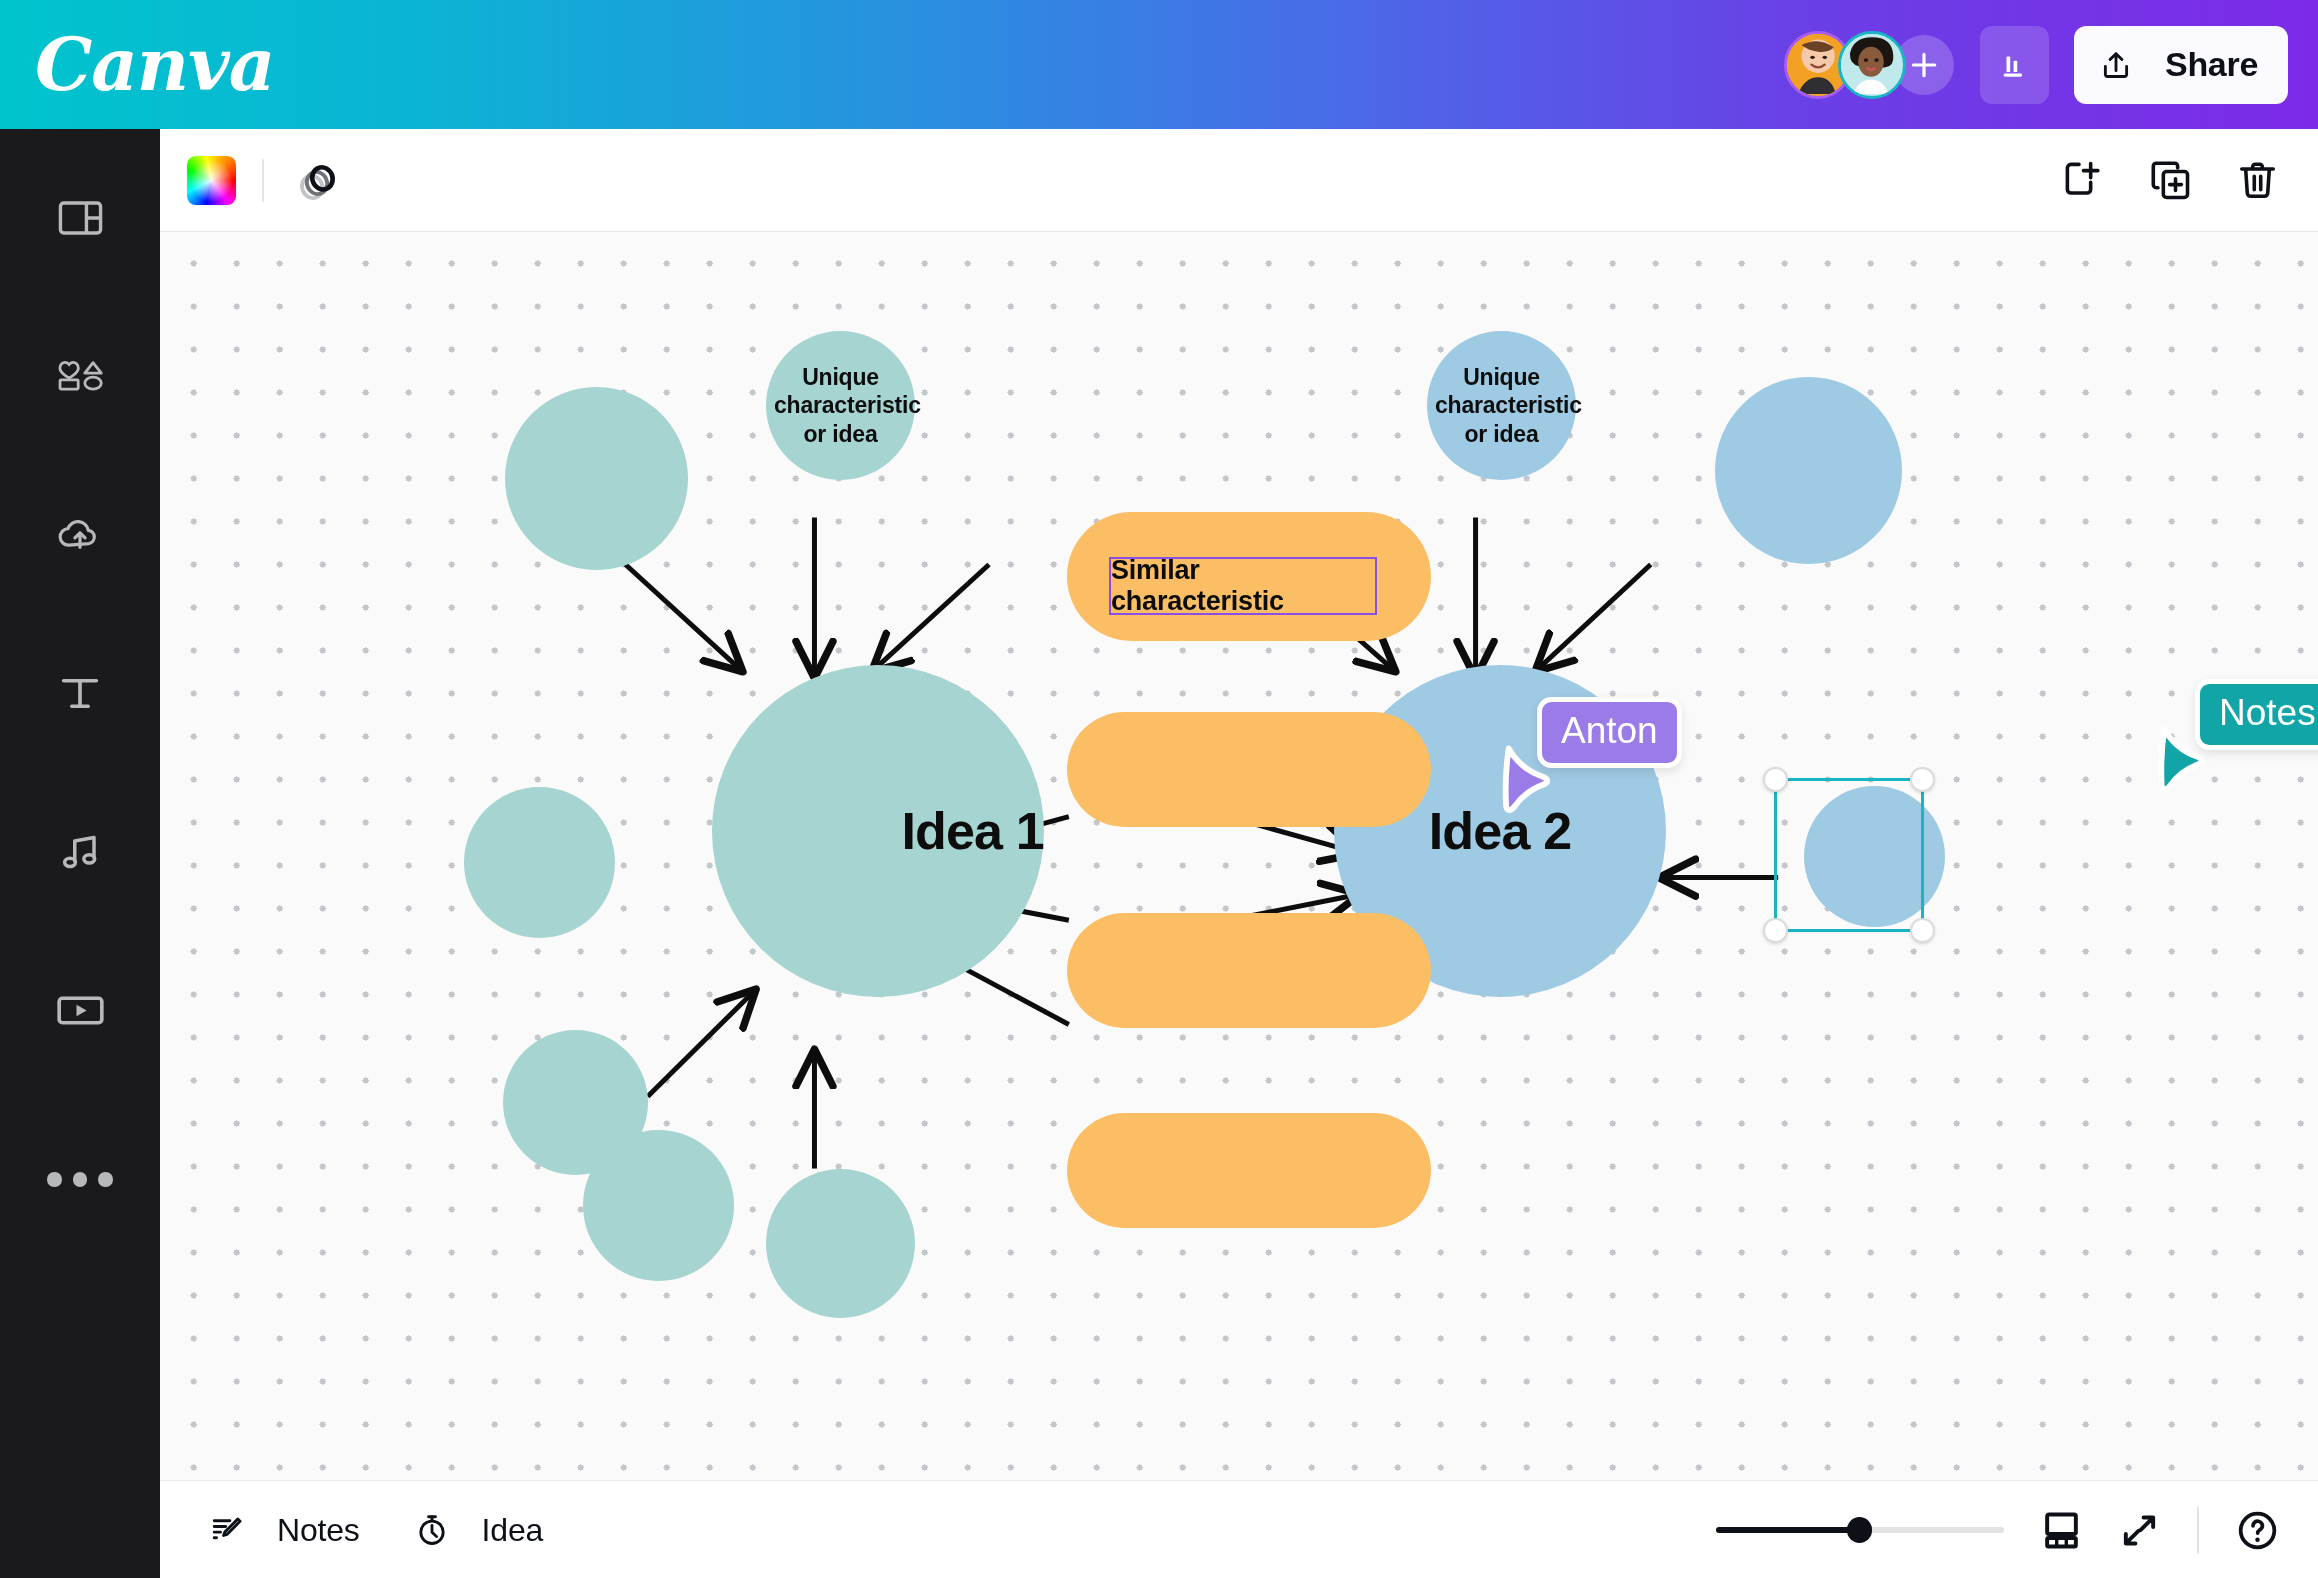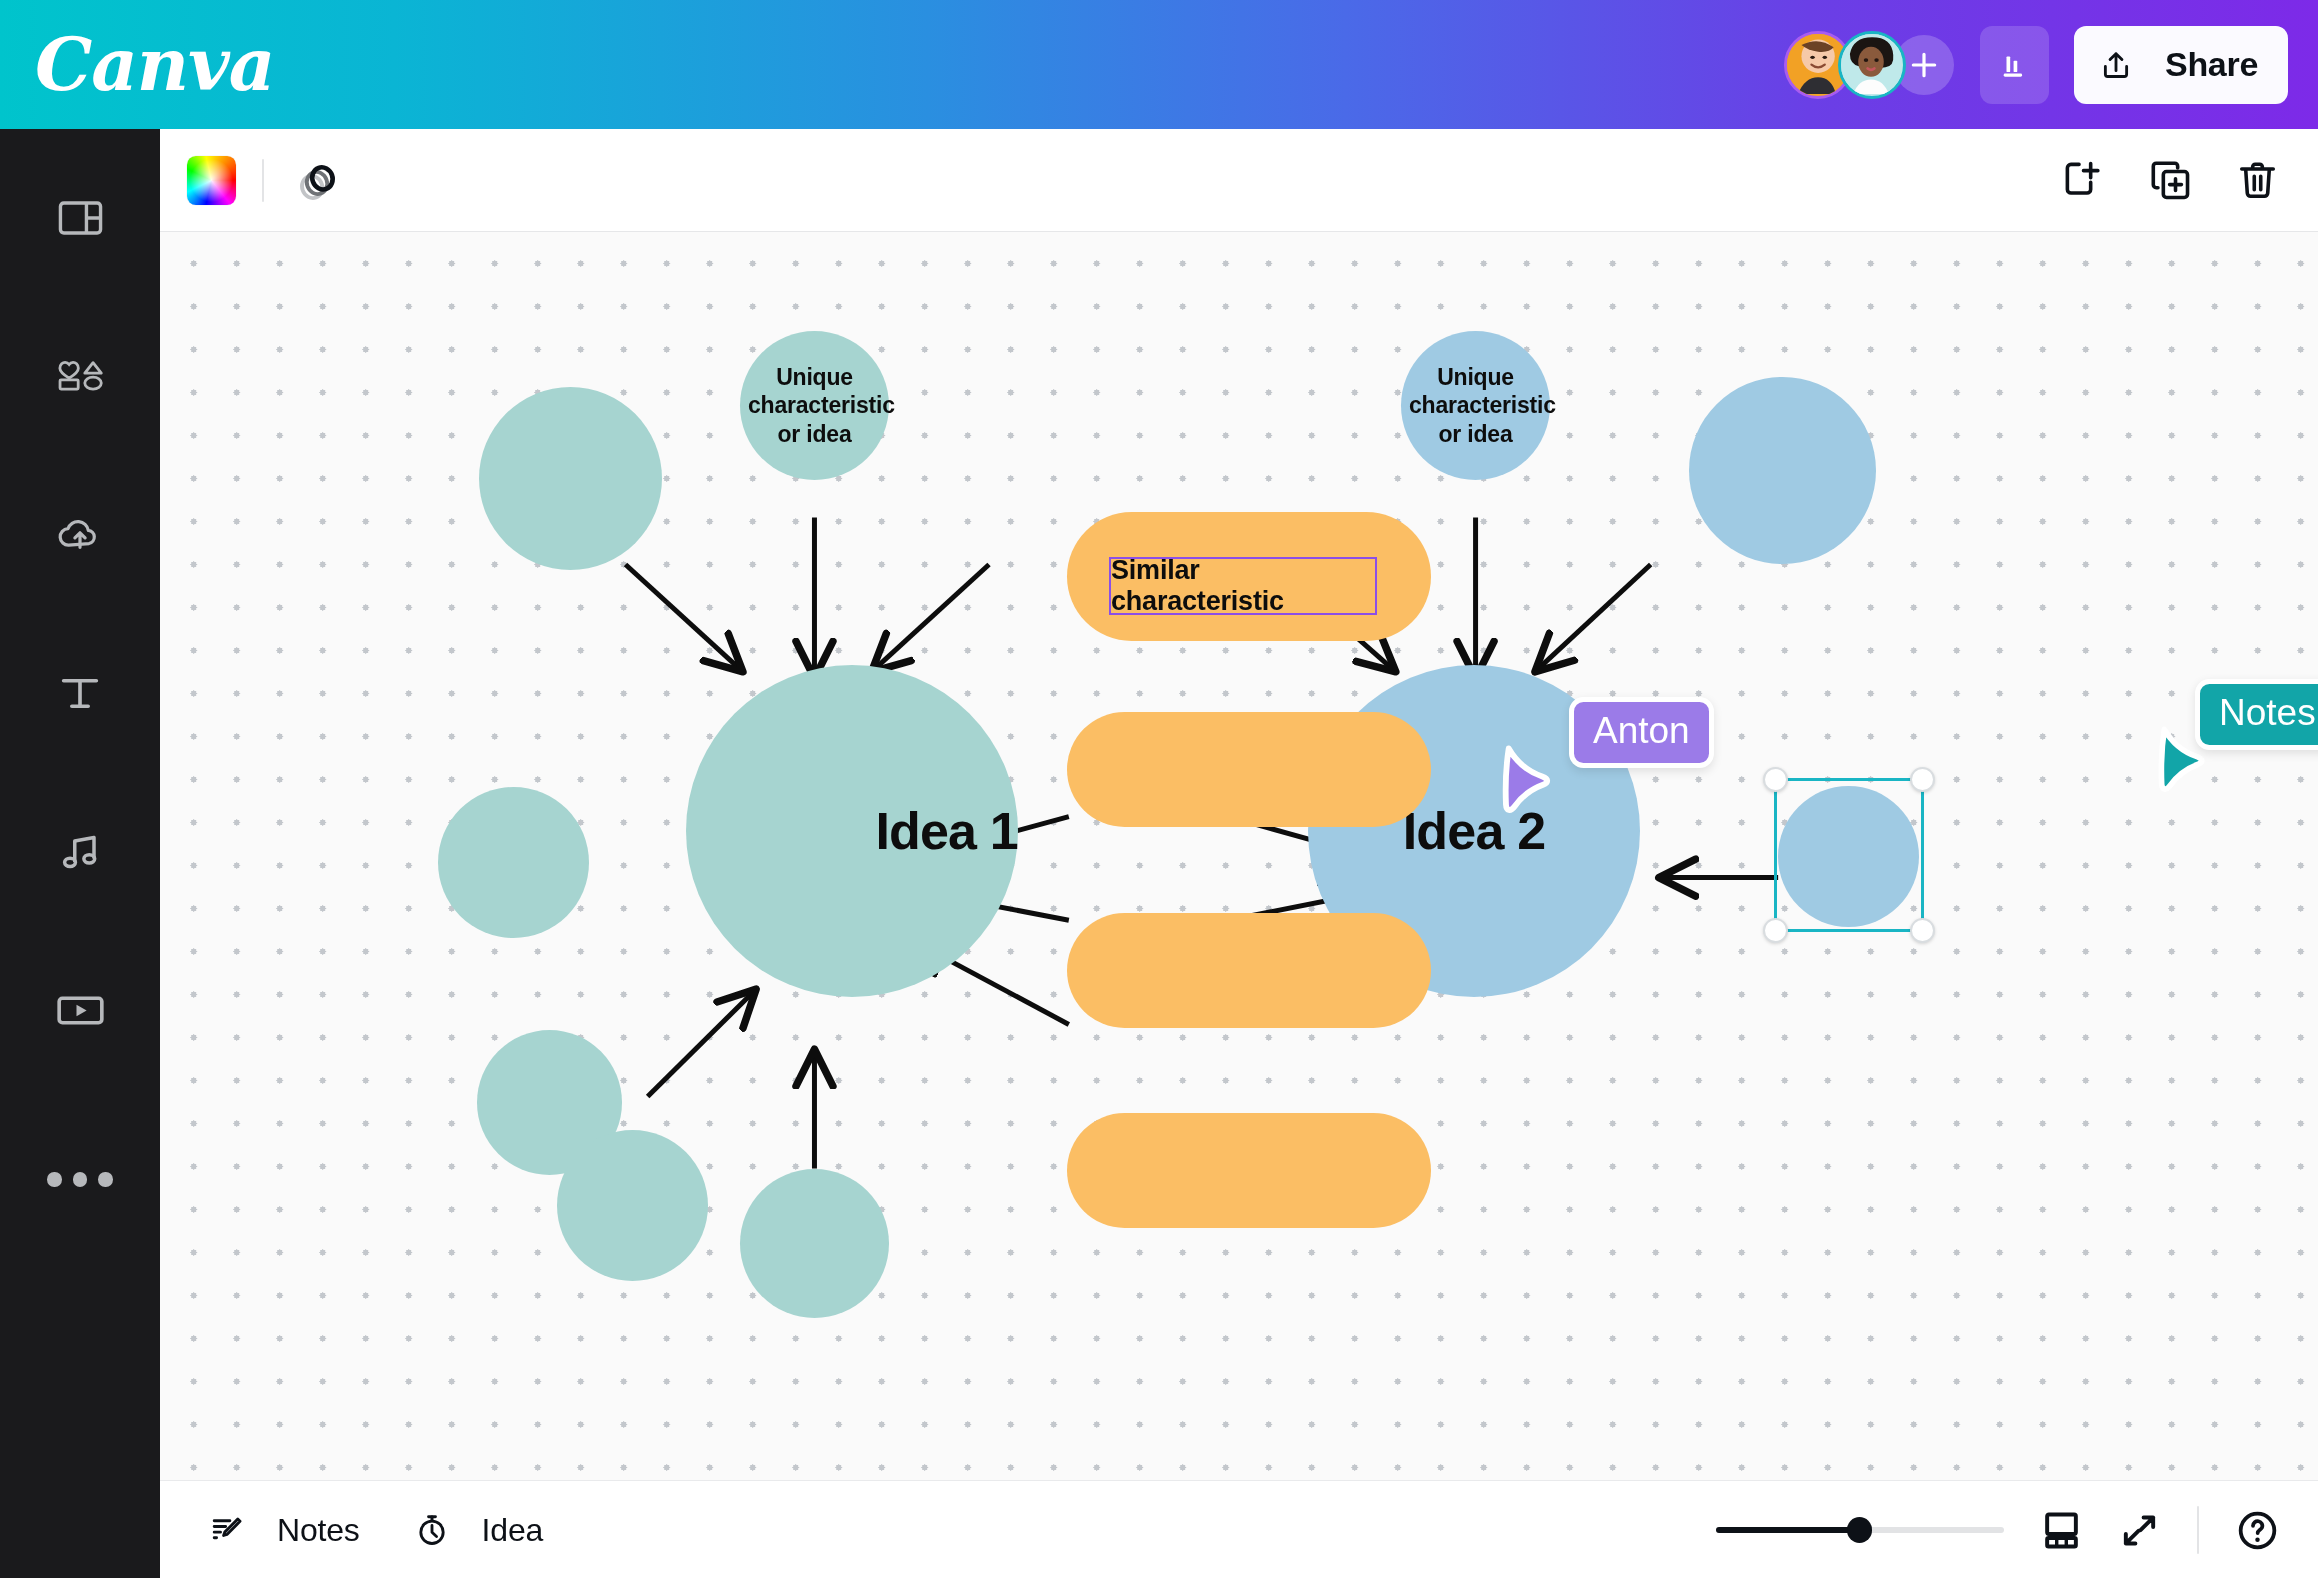--- a/index.html
+++ b/index.html
@@ -87,21 +87,21 @@
   .canvas {
     position:absolute; left:160px; top:232px; width:2159px; height:1248px;
     background-color:#fafafa;
     background-image:radial-gradient(#c3c7cc 3px, transparent 3.1px);
     background-size:43px 43px; background-position:12.2px 10px;
     overflow:hidden;
   }
   .cv { position:absolute; }
 
   .circle { border-radius:50%; display:flex; align-items:center; justify-content:center;
-            text-align:center; color:#0d0d0d; }
+            text-align:center; color:#0d0d0d;margin-left:26px; }
   .mint { background:#a6d4d0; }
   .blue { background:#9fcae3; }
   .bigtxt { font-size:52px; font-weight:700; letter-spacing:-0.8px; }
   .smtxt  { font-size:23px; font-weight:600; line-height:1.23; letter-spacing:-0.2px; }
 
   .pill { background:#fbbe64; border-radius:65px; }
 
   svg.conns { position:absolute; left:0; top:0; width:2159px; height:1248px; pointer-events:none; }
 
   
@@ -111,21 +111,21 @@
   }
   .editframe span { font-size:27px; font-weight:600; color:#0d0d0d; letter-spacing:-0.2px; }
 
   
   .cursor-label {
     position:absolute; border-radius:14.4px; border:5px solid #ffffff;
     padding:5.5px 19px 8.9px; color:#ffffff; font-size:37px; font-weight:500;
     letter-spacing:0px; white-space:nowrap; line-height:1.25;
     box-shadow:0 3.3px 10px rgba(0,0,0,0.10);
   }
-  .lbl-anton { background:#9b7be8;margin-left:32px; }
+  .lbl-anton { background:#9b7be8; }
   .lbl-lisa  { background:#12a5a8; }
 
   
   .selbox { position:absolute; border:3.9px solid #19b5c4; }
   .handle {
     position:absolute; width:25.5px; height:25.5px; border-radius:50%;
     background:#ffffff; border:2.2px solid #d9dde0; box-shadow:0 1.1px 3.3px rgba(0,0,0,0.15);
   }
 
   

